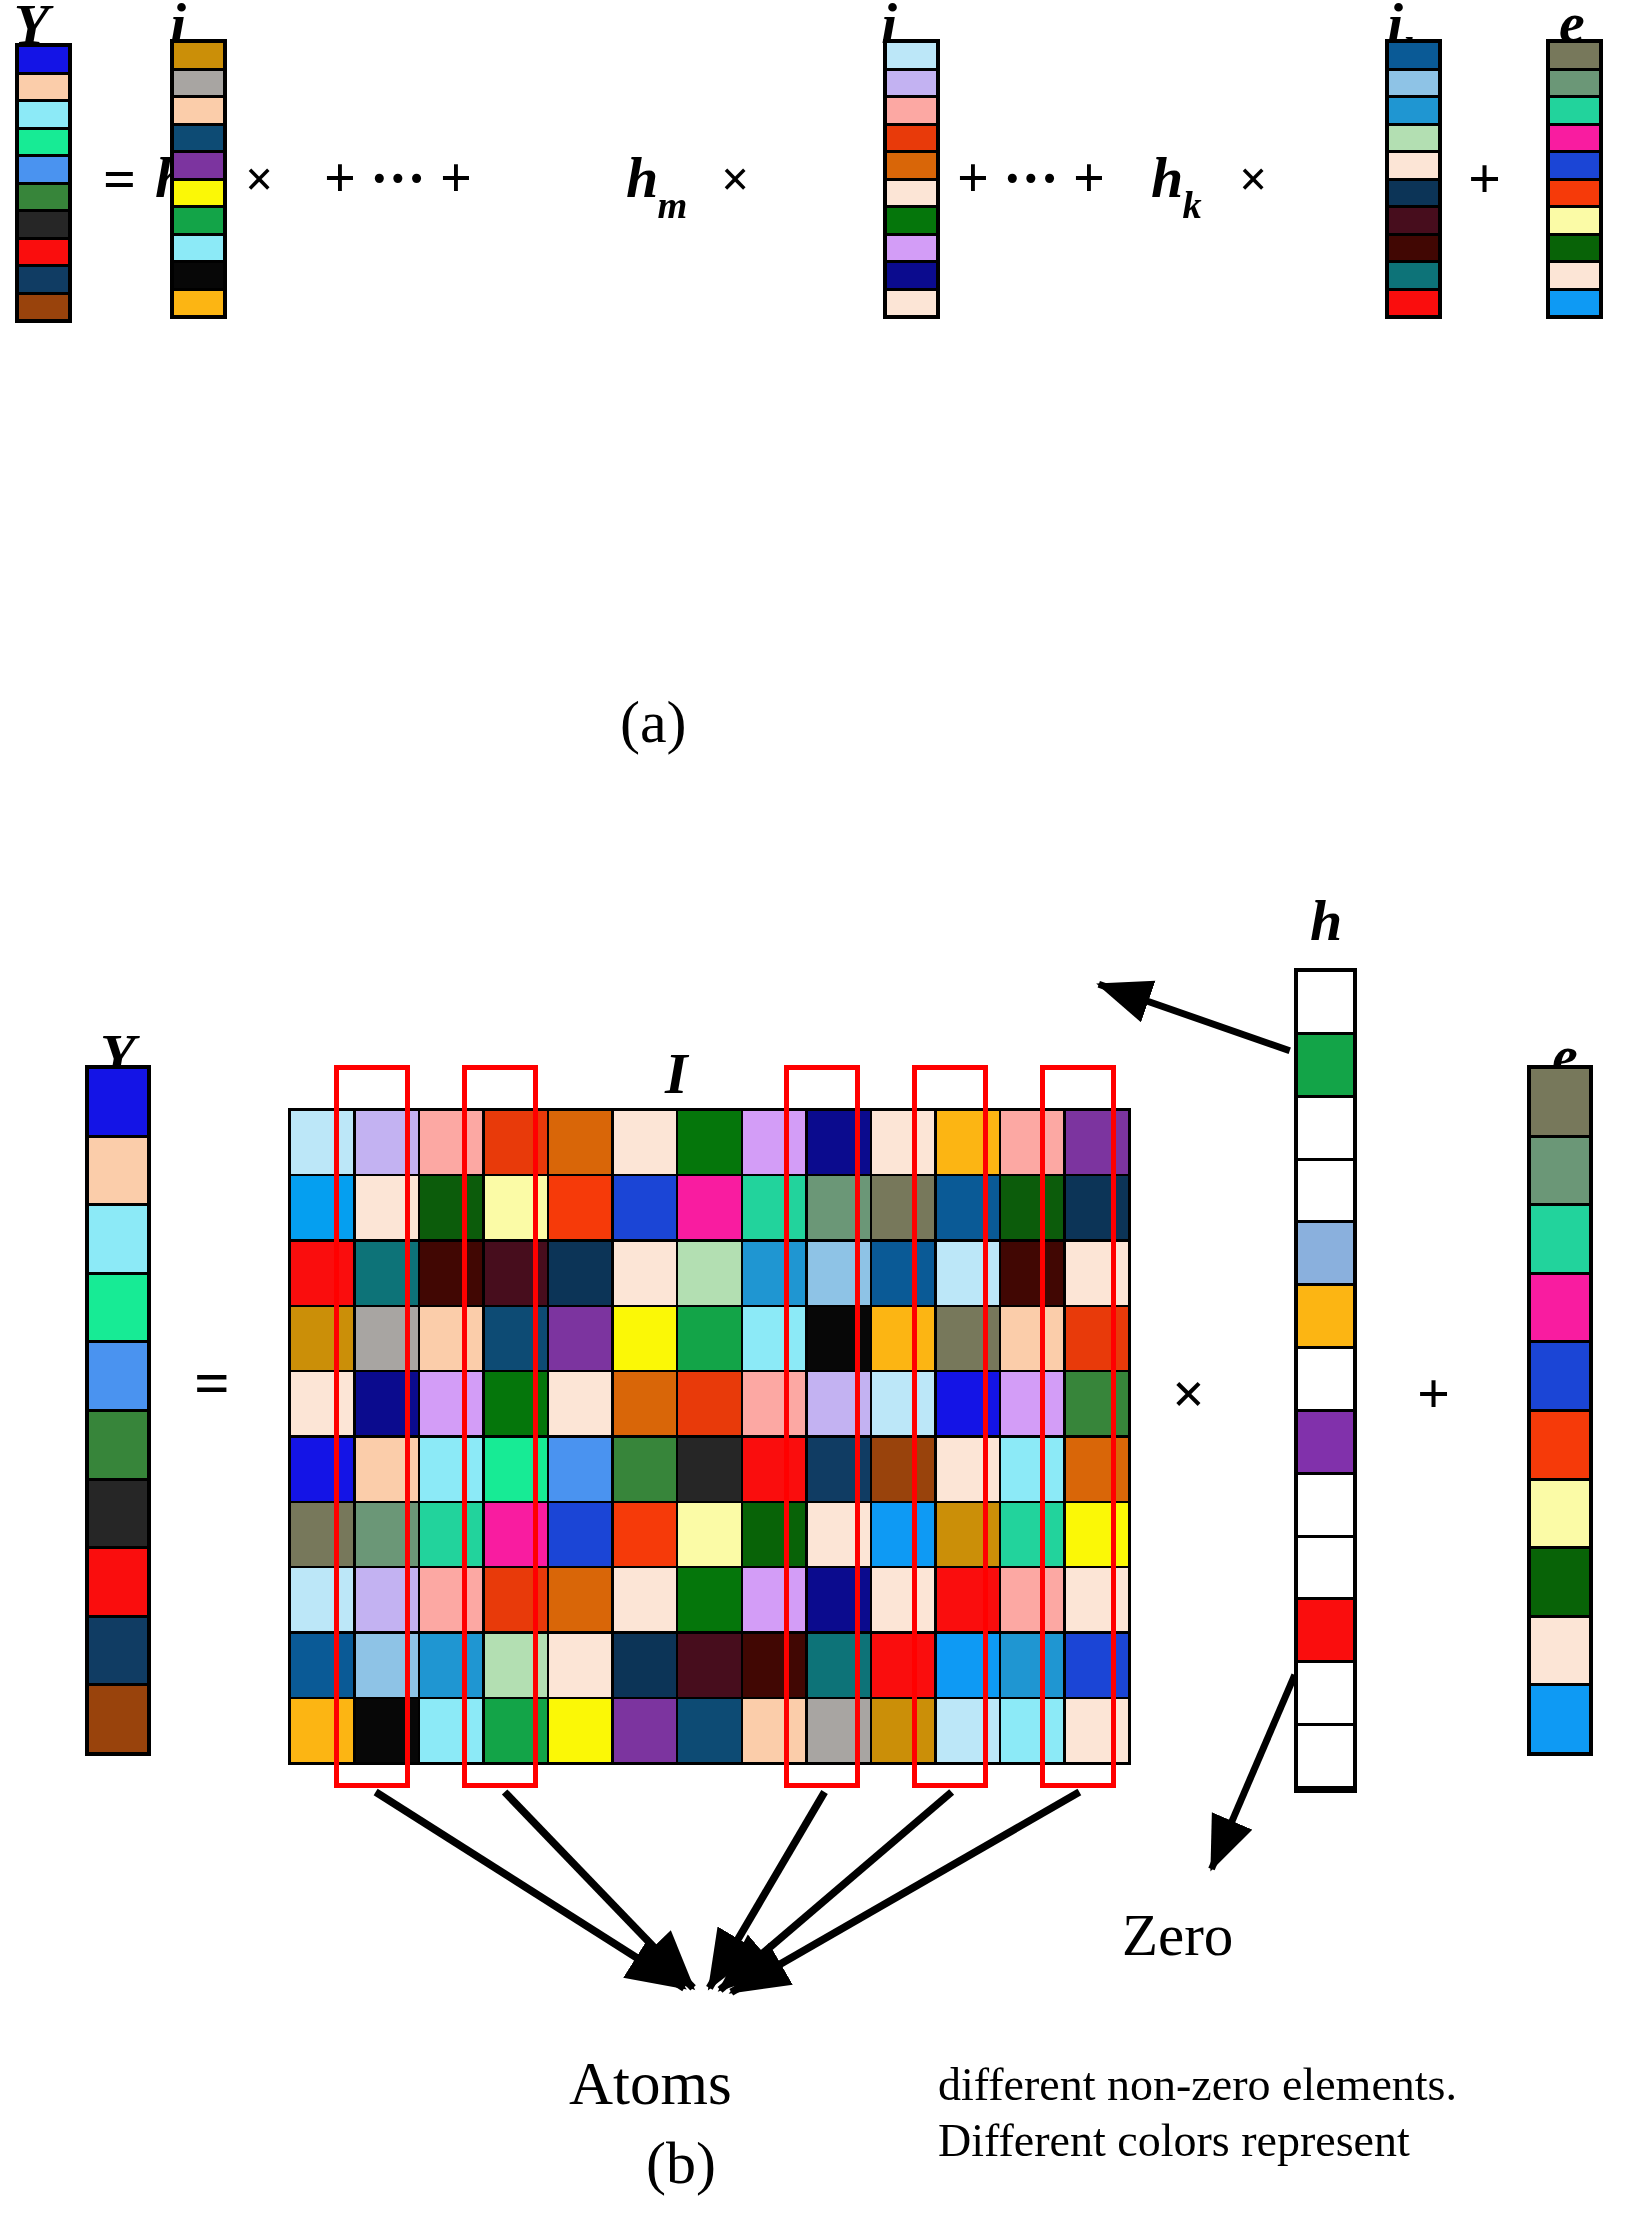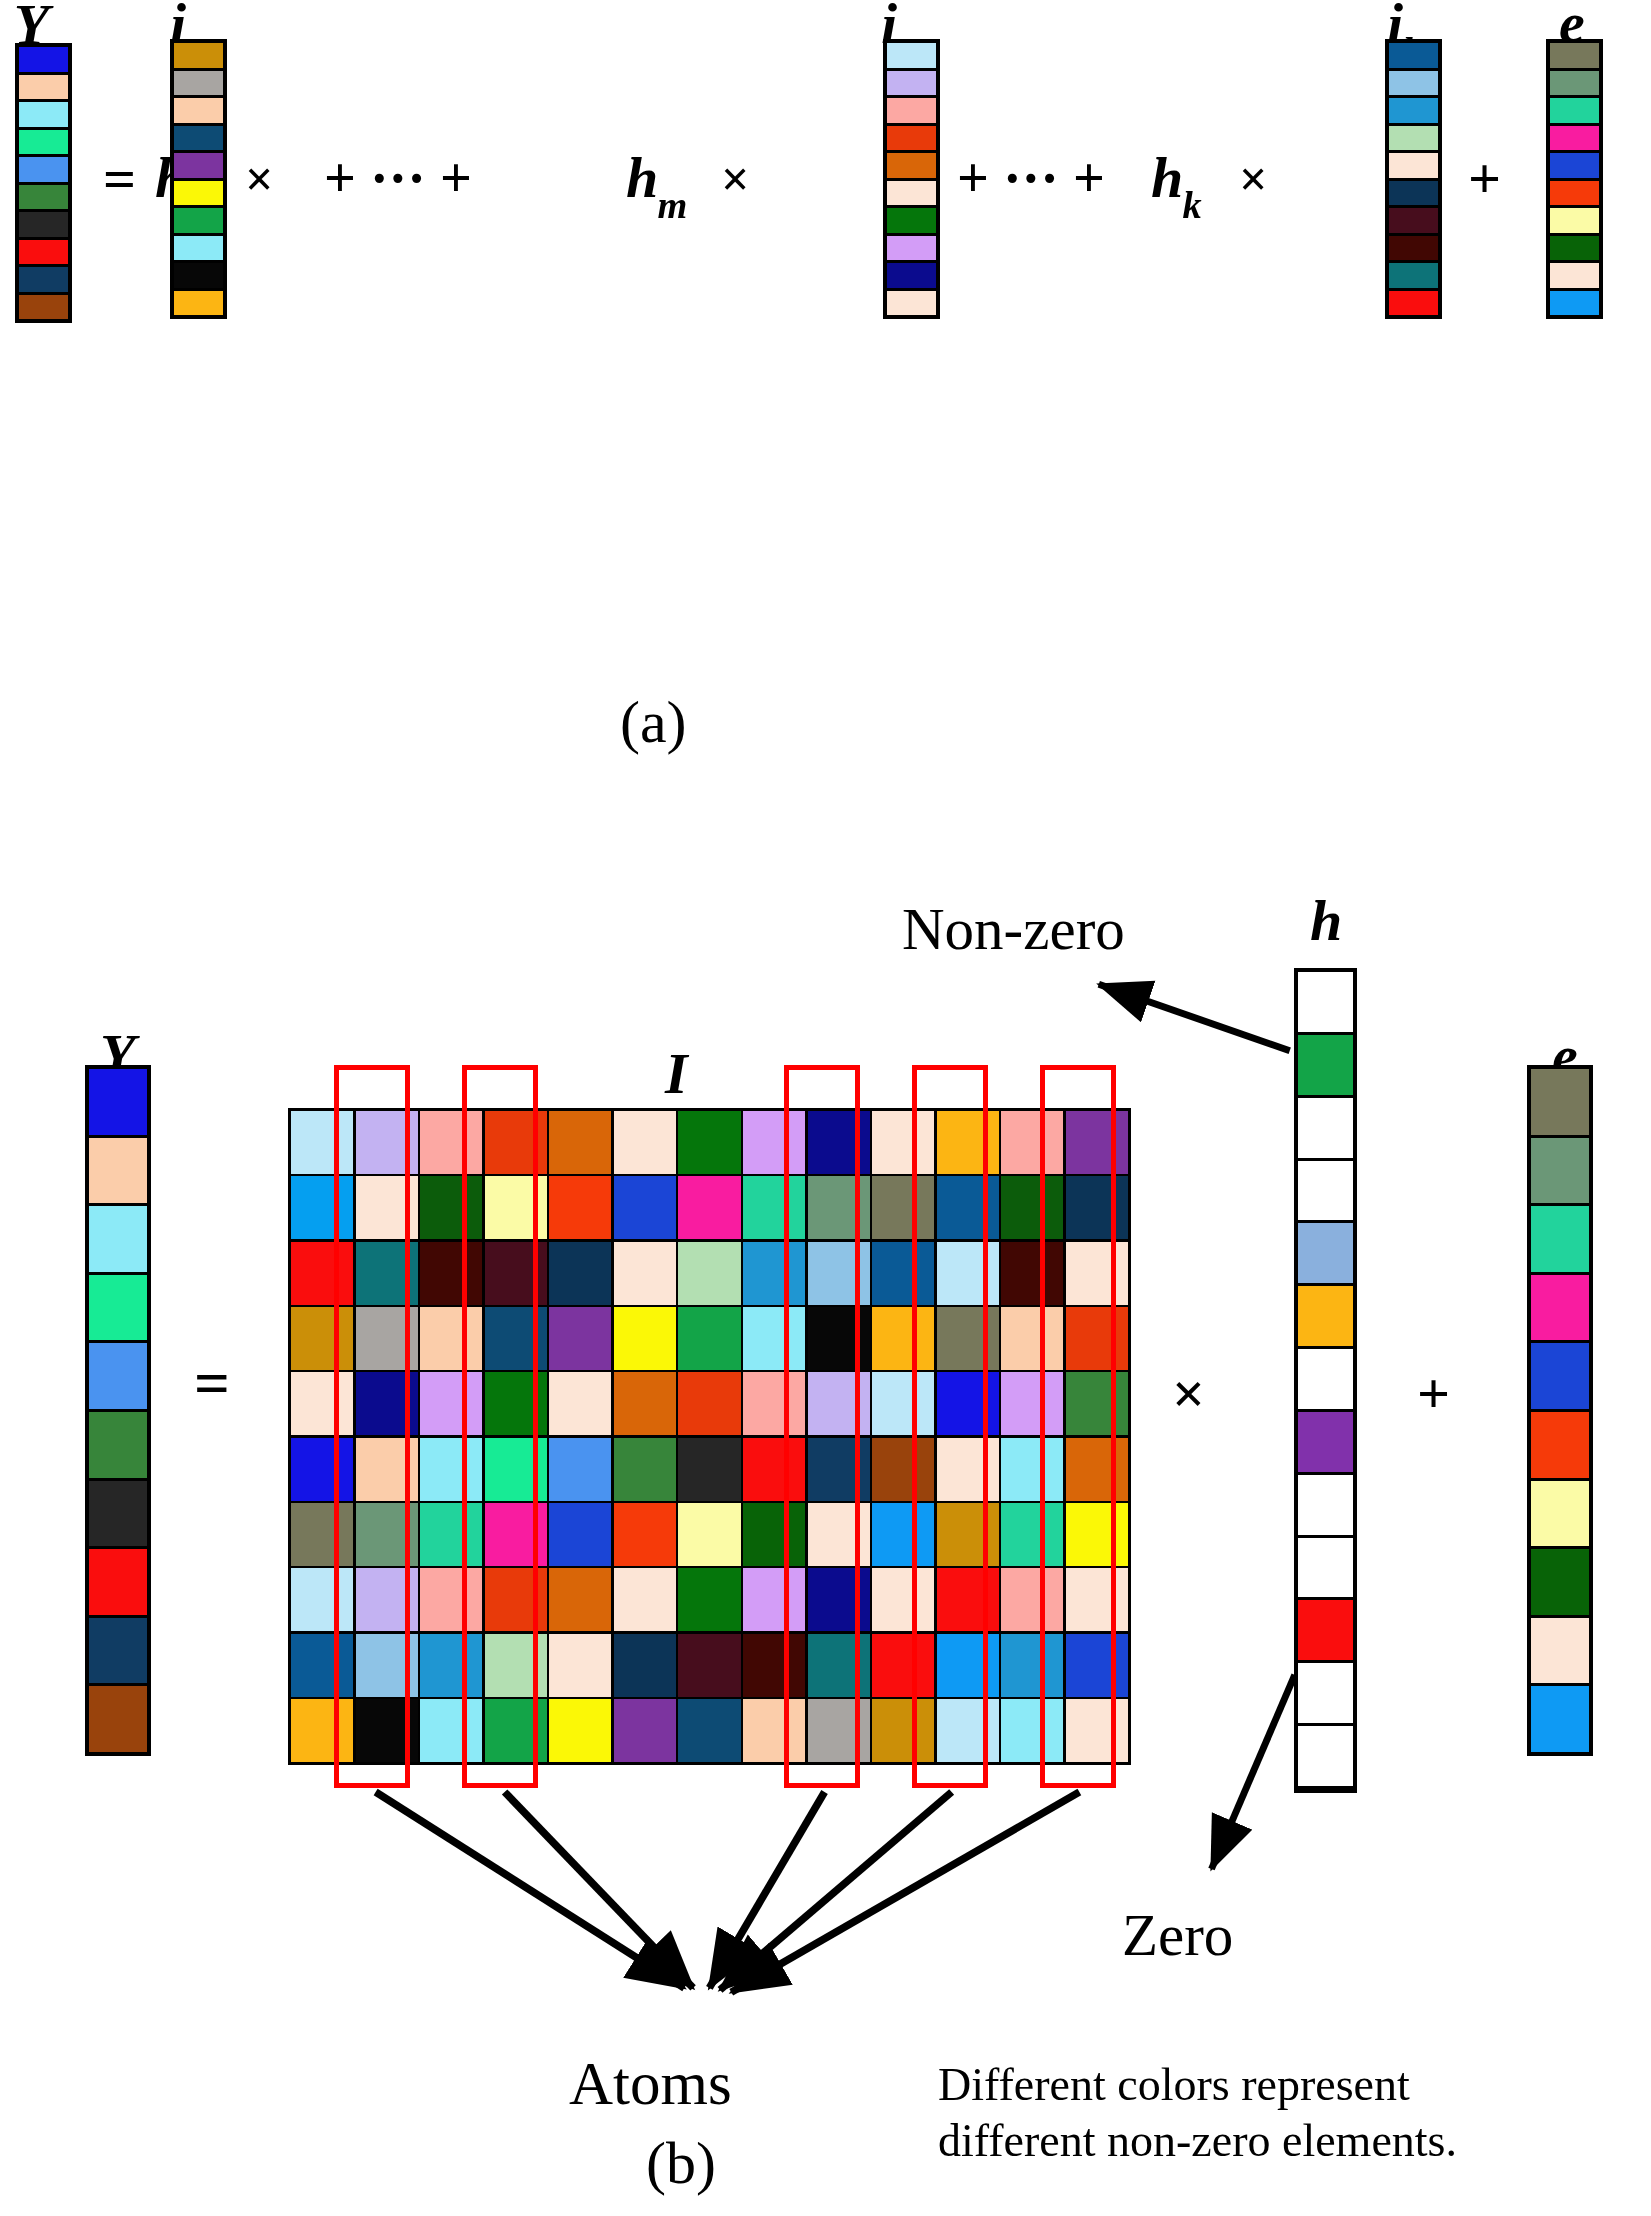--- a/index.html
+++ b/index.html
@@ -205,23 +205,20 @@
       <div class="cell" style="background: rgb(251, 251, 166);"></div>
       <div class="cell" style="background: rgb(8, 99, 7);"></div>
       <div class="cell" style="background: rgb(252, 229, 214);"></div>
       <div class="cell" style="background: rgb(14, 154, 244);"></div>
     </div>
 
   <div class="panel-tag" style="left:620px; top:688px;">
     <span>(a)</span>
   </div>
 
-  <div class="txt" style="left:902px; top:894px; font-size:59px;">
-    <span>Non-zero</span>
-  </div>
 
   <div class="lbl" style="left:1310px; top:892px; font-size:58px;">
     <span>h</span>
   </div>
 
   <div class="lbl" style="left:100px; top:1026px; font-size:58px;">
     <span>Y</span>
   </div>
   <div class="vec" id="vec-b-Y" style="left:85px; top:1065px; width:58px; height:683px;">
       <div class="cell" style="background: rgb(20, 20, 230);"></div>
@@ -419,22 +416,22 @@
 
   <div class="txt" style="left:1122px; top:1900px; font-size:59px;">
     <span>Zero</span>
   </div>
 
   <div class="txt" style="left:569px; top:2047px; font-size:61px;">
     <span>Atoms</span>
   </div>
 
   <div class="txt" style="left:938px; top:2057px; font-size:46px;">
+    <div>different non-zero elements.</div>
     <div>Different colors represent</div>
-    <div>different non-zero elements.</div>
   </div>
 
   <div class="panel-tag" style="left:646px; top:2129px;">
     <span>(b)</span>
   </div>
 
   <svg class="overlay" viewBox="0 0 2637 3539">
     <defs>
       <marker id="ah" markerWidth="9" markerHeight="9" refX="7.6" refY="3.2" orient="auto" markerUnits="strokeWidth">
         <path d="M0,0 L8,3.2 L0,6.4 z" fill="#000"></path>

